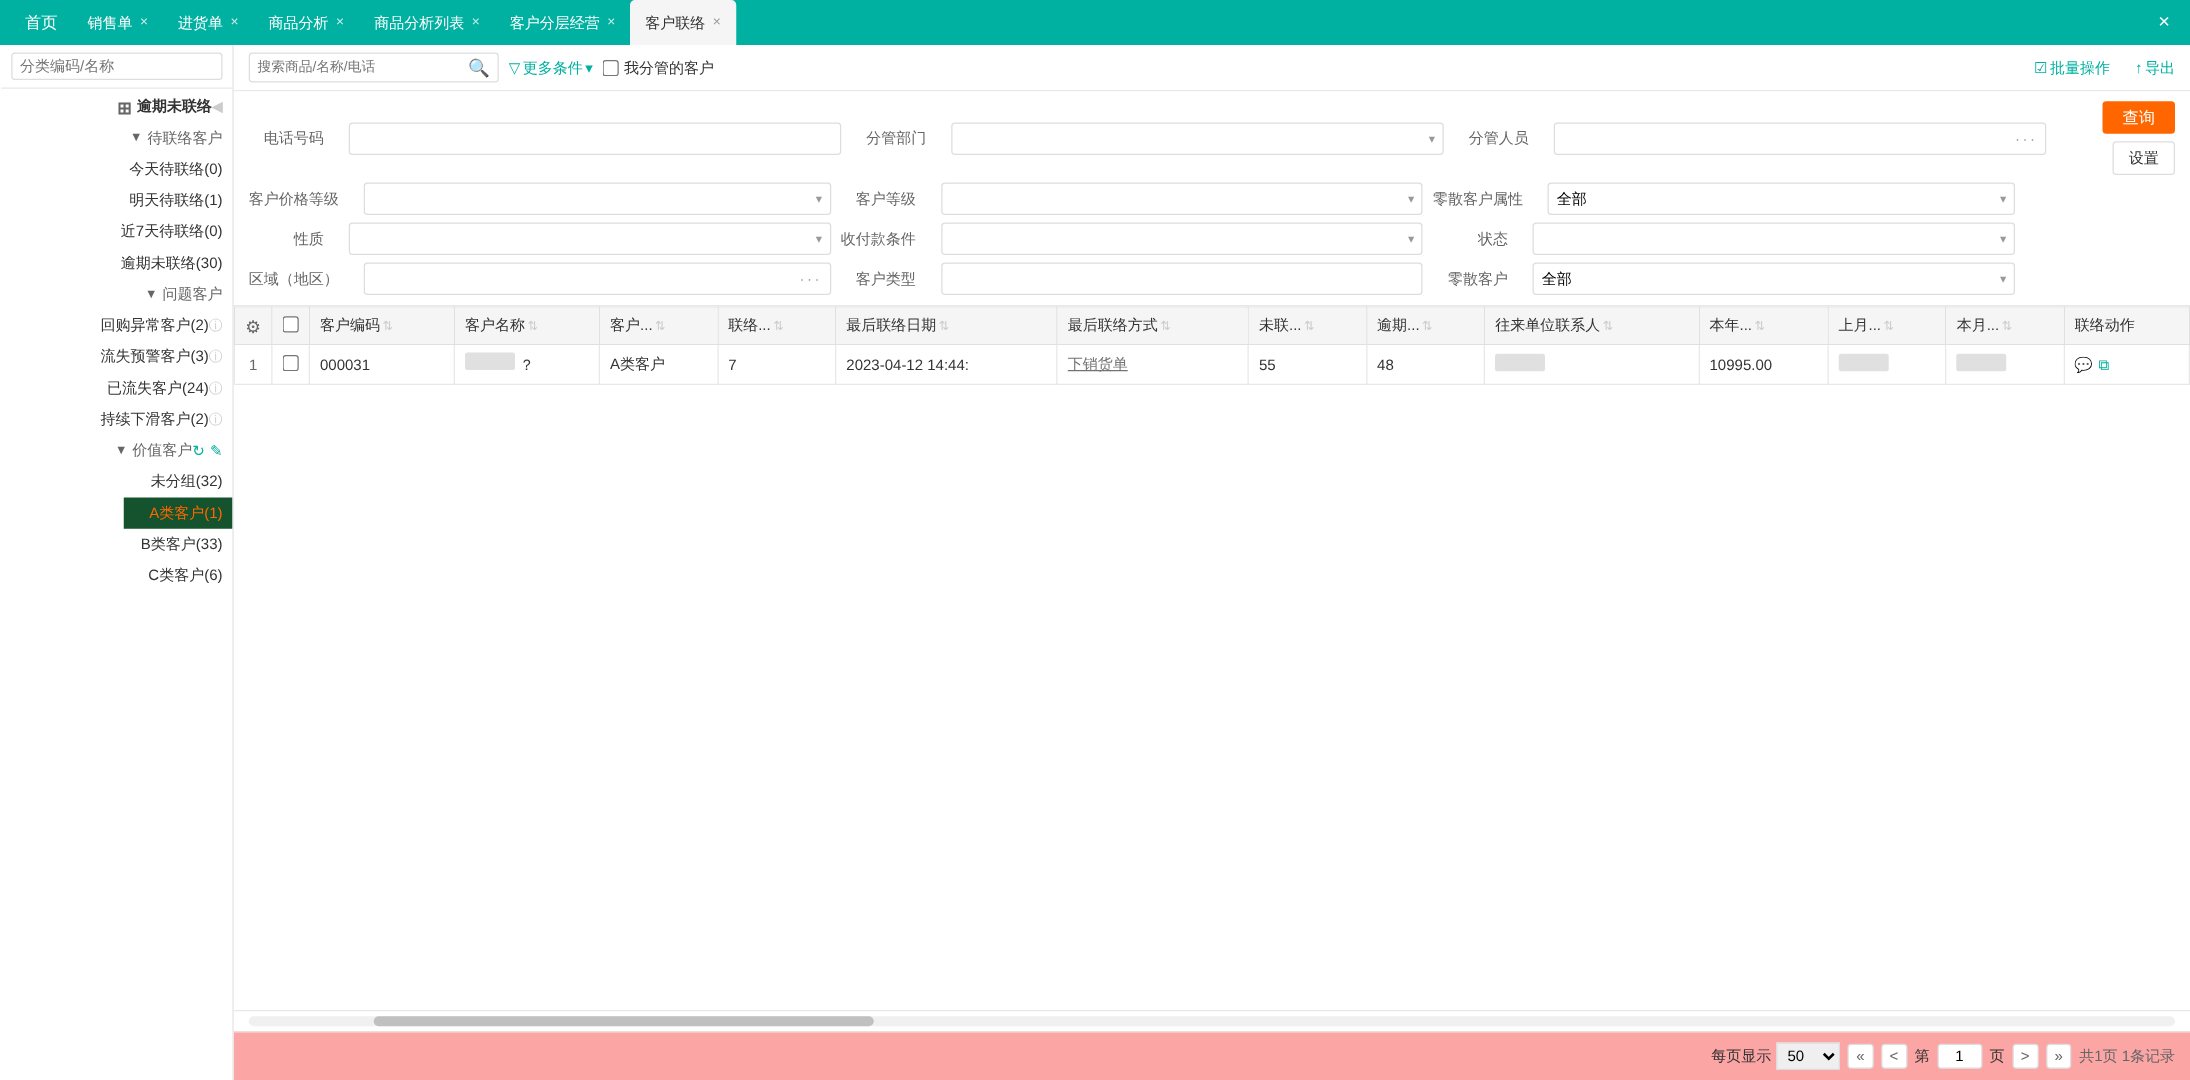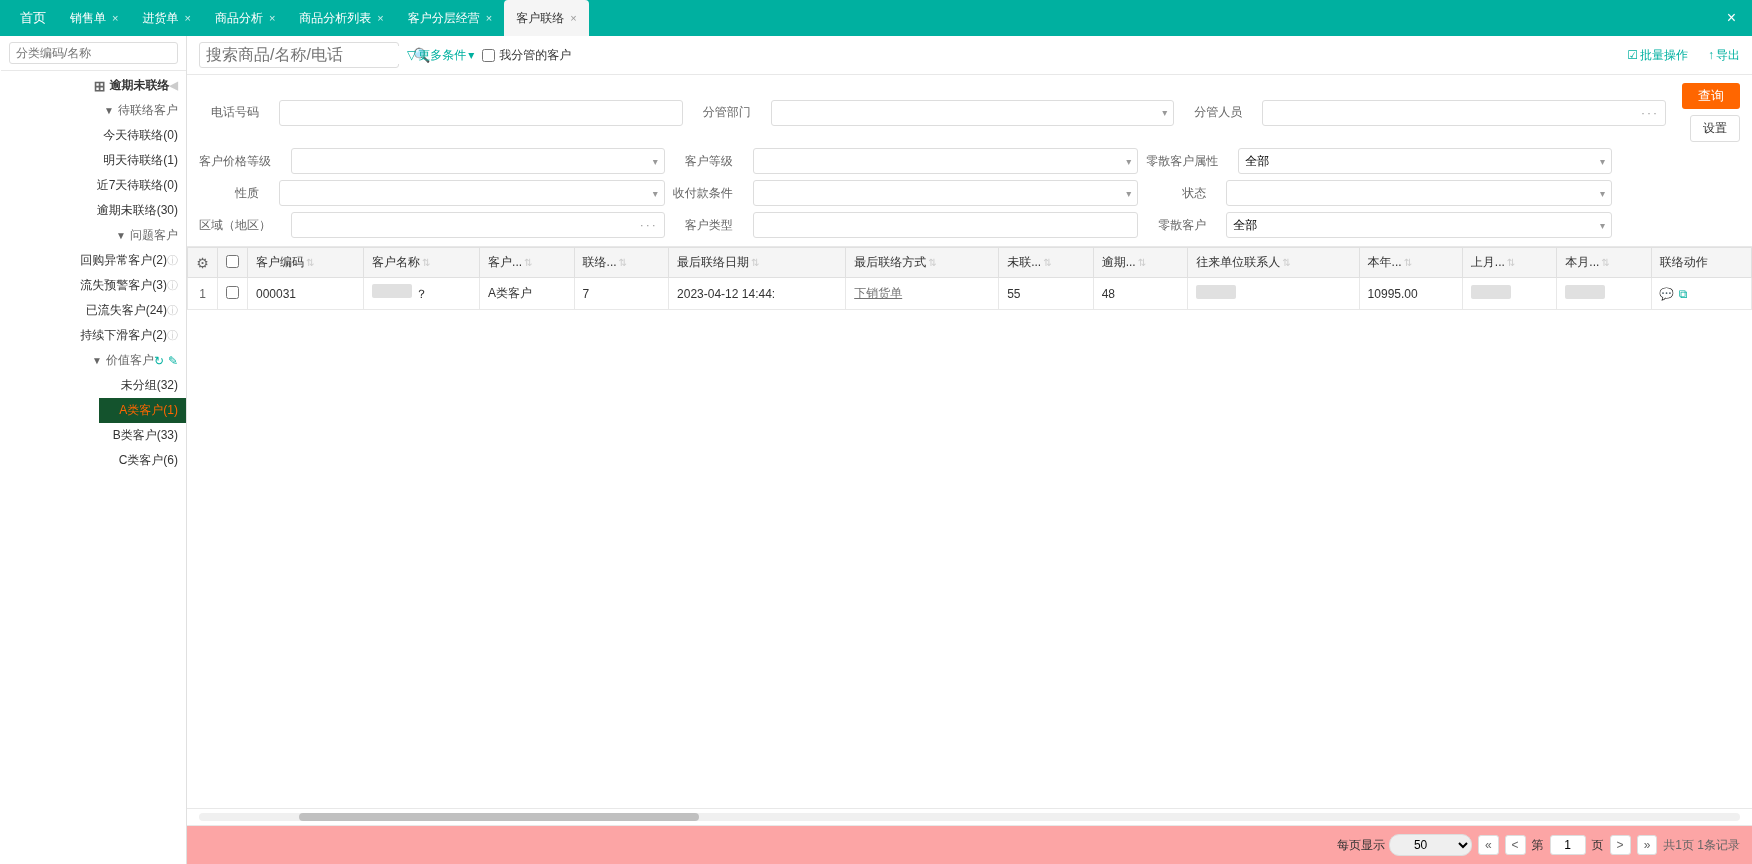--- a/index.html
+++ b/index.html
@@ -77,21 +77,21 @@
 
     
     .filter-bar {
       display: flex; align-items: center; padding: 6px 12px;
       background: white; border-bottom: 1px solid #e8e8e8; gap: 8px;
     }
     .filter-search {
       display: flex; align-items: center; border: 1px solid #ddd; border-radius: 3px;
       padding: 3px 6px; width: 200px;
     }
-    .filter-search input { border: none; outline: none; font-size: 16px; color: #999; flex: 1; }
+    .filter-search input { border: none; outline: none; font-size: 11px; color: #999; flex: 1; }
     .filter-search .s-icon { color: #00b0a0; font-size: 14px; cursor: pointer; }
     .filter-more { display: flex; align-items: center; color: #00b0a0; cursor: pointer; gap: 2px; font-size: 12px; }
     .filter-more .filter-icon { font-size: 12px; }
     .filter-checkbox { display: flex; align-items: center; gap: 4px; color: #333; cursor: pointer; }
     .filter-checkbox input { cursor: pointer; }
     .filter-spacer { flex: 1; }
     .batch-op-btn { color: #00b0a0; cursor: pointer; display: flex; align-items: center; gap: 2px; }
     .export-btn { color: #00b0a0; cursor: pointer; display: flex; align-items: center; gap: 2px; }
 
     
@@ -111,21 +111,21 @@
       flex: 1; border: 1px solid #ddd; border-radius: 3px; padding: 3px 6px;
       font-size: 12px; outline: none; background: white;
       display: flex; align-items: center; justify-content: space-between; cursor: pointer;
       min-height: 26px;
     }
     .filter-cell .f-input .arrow { color: #999; font-size: 10px; }
     .filter-cell .f-input .dots { color: #999; letter-spacing: 2px; }
 
     .query-btn {
       background: #ff6600; color: white; border: none; border-radius: 3px;
-      padding: 4px 16px; cursor: pointer; font-size: 13px; white-space: nowrap;
+      padding: 4px 16px; cursor: pointer; font-size: 13px; white-space: nowrap; margin-left: 29px;
     }
     .settings-btn {
       background: white; color: #333; border: 1px solid #ddd; border-radius: 3px;
       padding: 4px 12px; cursor: pointer; font-size: 12px; white-space: nowrap; display: block; margin-top: 4px;
     }
 
     .query-area {
       display: flex; flex-direction: column; align-items: flex-end; gap: 2px; padding-left: 8px;
     }
 
@@ -150,21 +150,21 @@
     .td-link { color: #737373; text-decoration: underline; cursor: pointer; }
     .td-blurred { background: #e0e0e0; color: transparent; border-radius: 2px; display: inline-block; width: 40px; height: 14px; }
 
     
     .pagination {
       display: flex; align-items: center; justify-content: flex-end;
       padding: 8px 12px; background: #fca5a5; border-top: 1px solid #e8e8e8;
       gap: 6px; color: #333;
     }
     .pagination .per-page { display: flex; align-items: center; gap: 4px; }
-    .pagination select { border: 1px solid #ddd; border-radius: 10px; padding: 2px 20px; font-size: 12px; }
+    .pagination select { border: 1px solid #ddd; border-radius: 0; padding: 2px 4px; font-size: 12px; }
     .pagination .nav-btn {
       border: 1px solid #ddd; background: white; border-radius: 3px;
       padding: 2px 6px; cursor: pointer; font-size: 12px; color: #666;
     }
     .pagination .nav-btn:disabled { color: #ccc; cursor: not-allowed; }
     .pagination .page-input {
       border: 1px solid #ddd; border-radius: 3px; padding: 2px 6px;
       font-size: 12px; width: 36px; text-align: center; outline: none;
     }
     .pagination .total-info { color: #666; }

